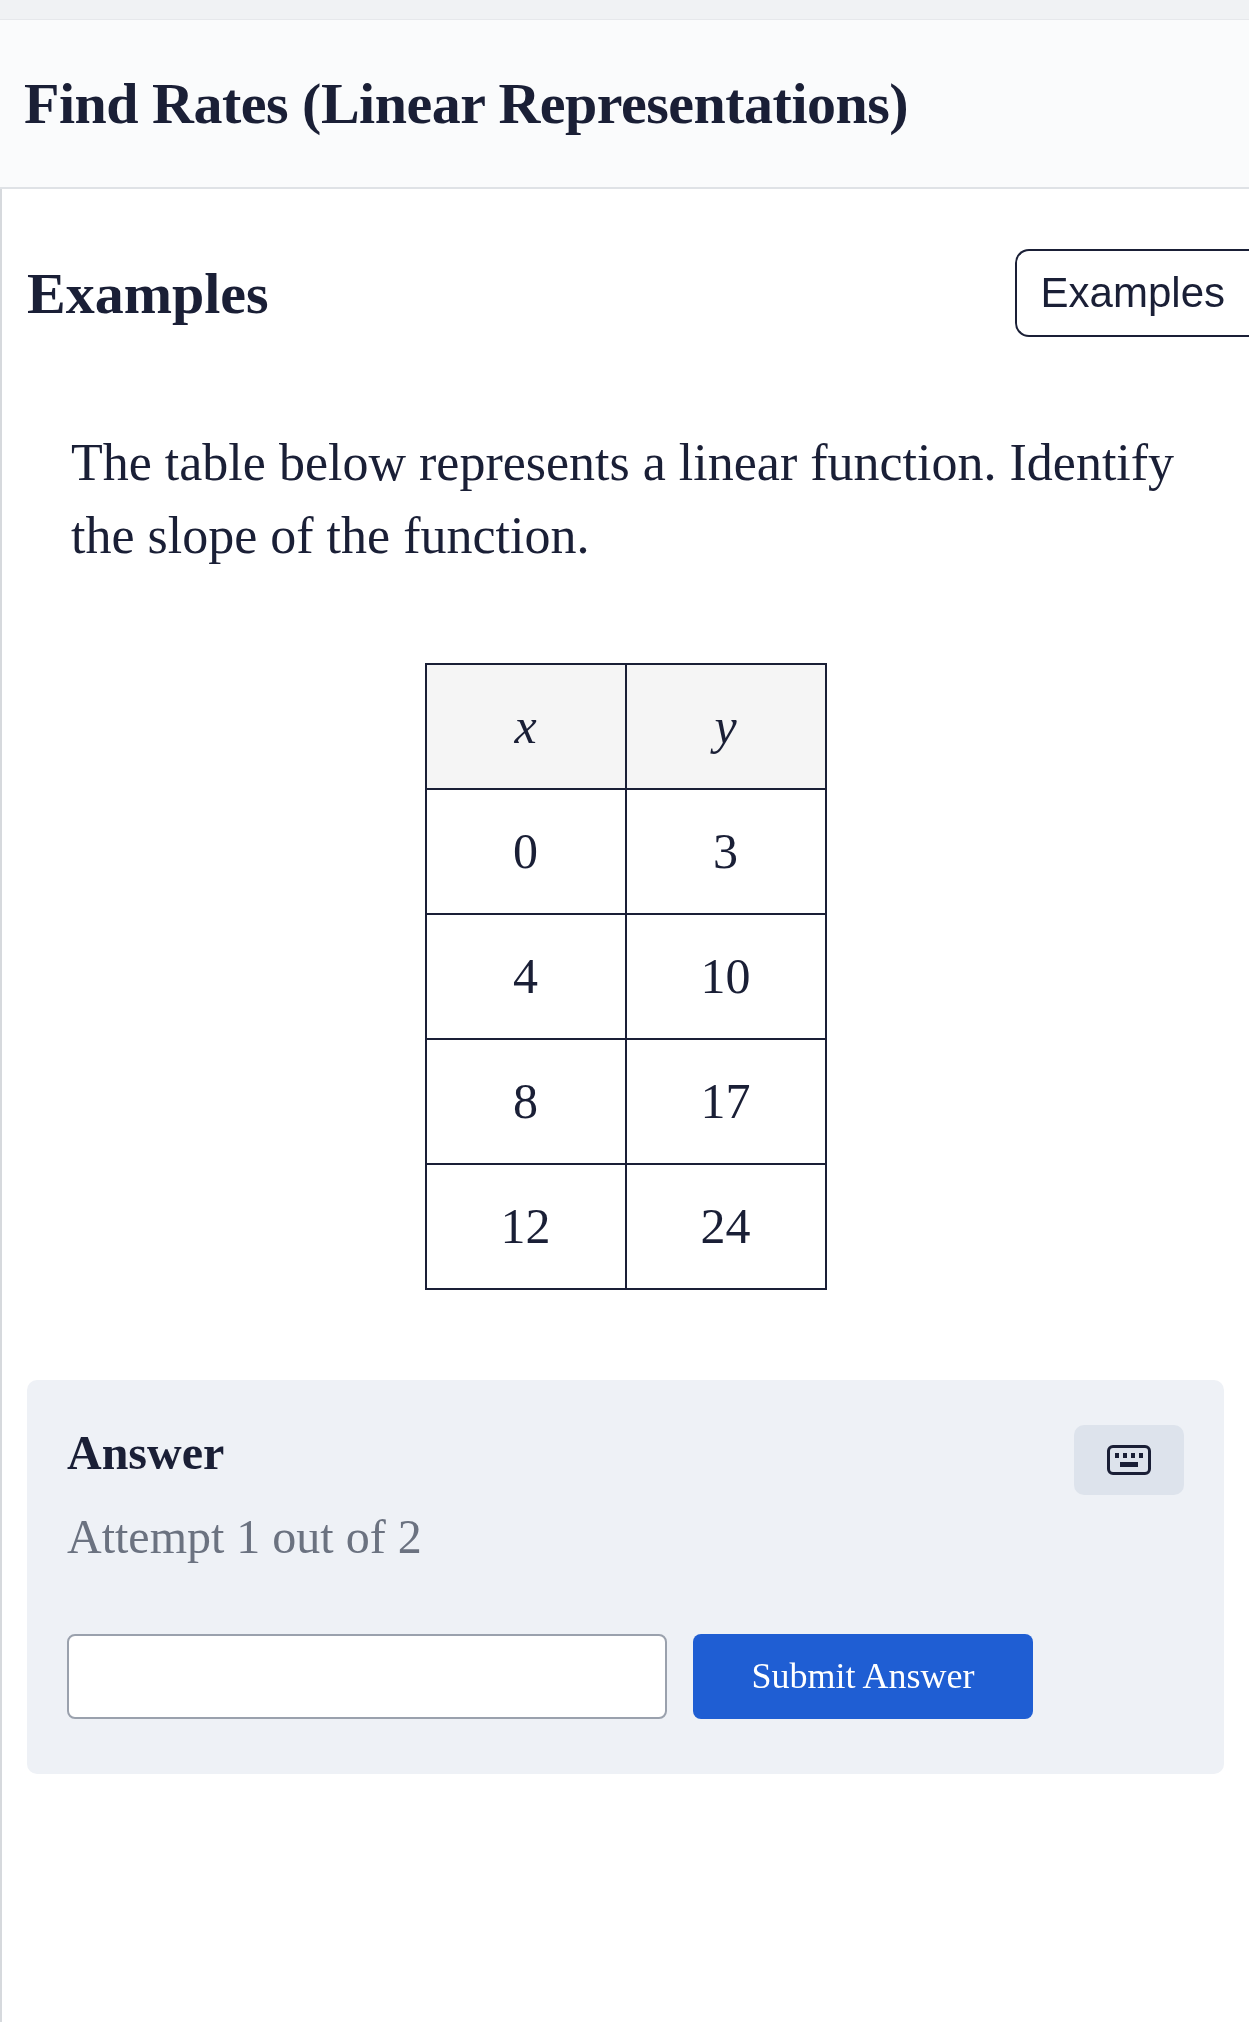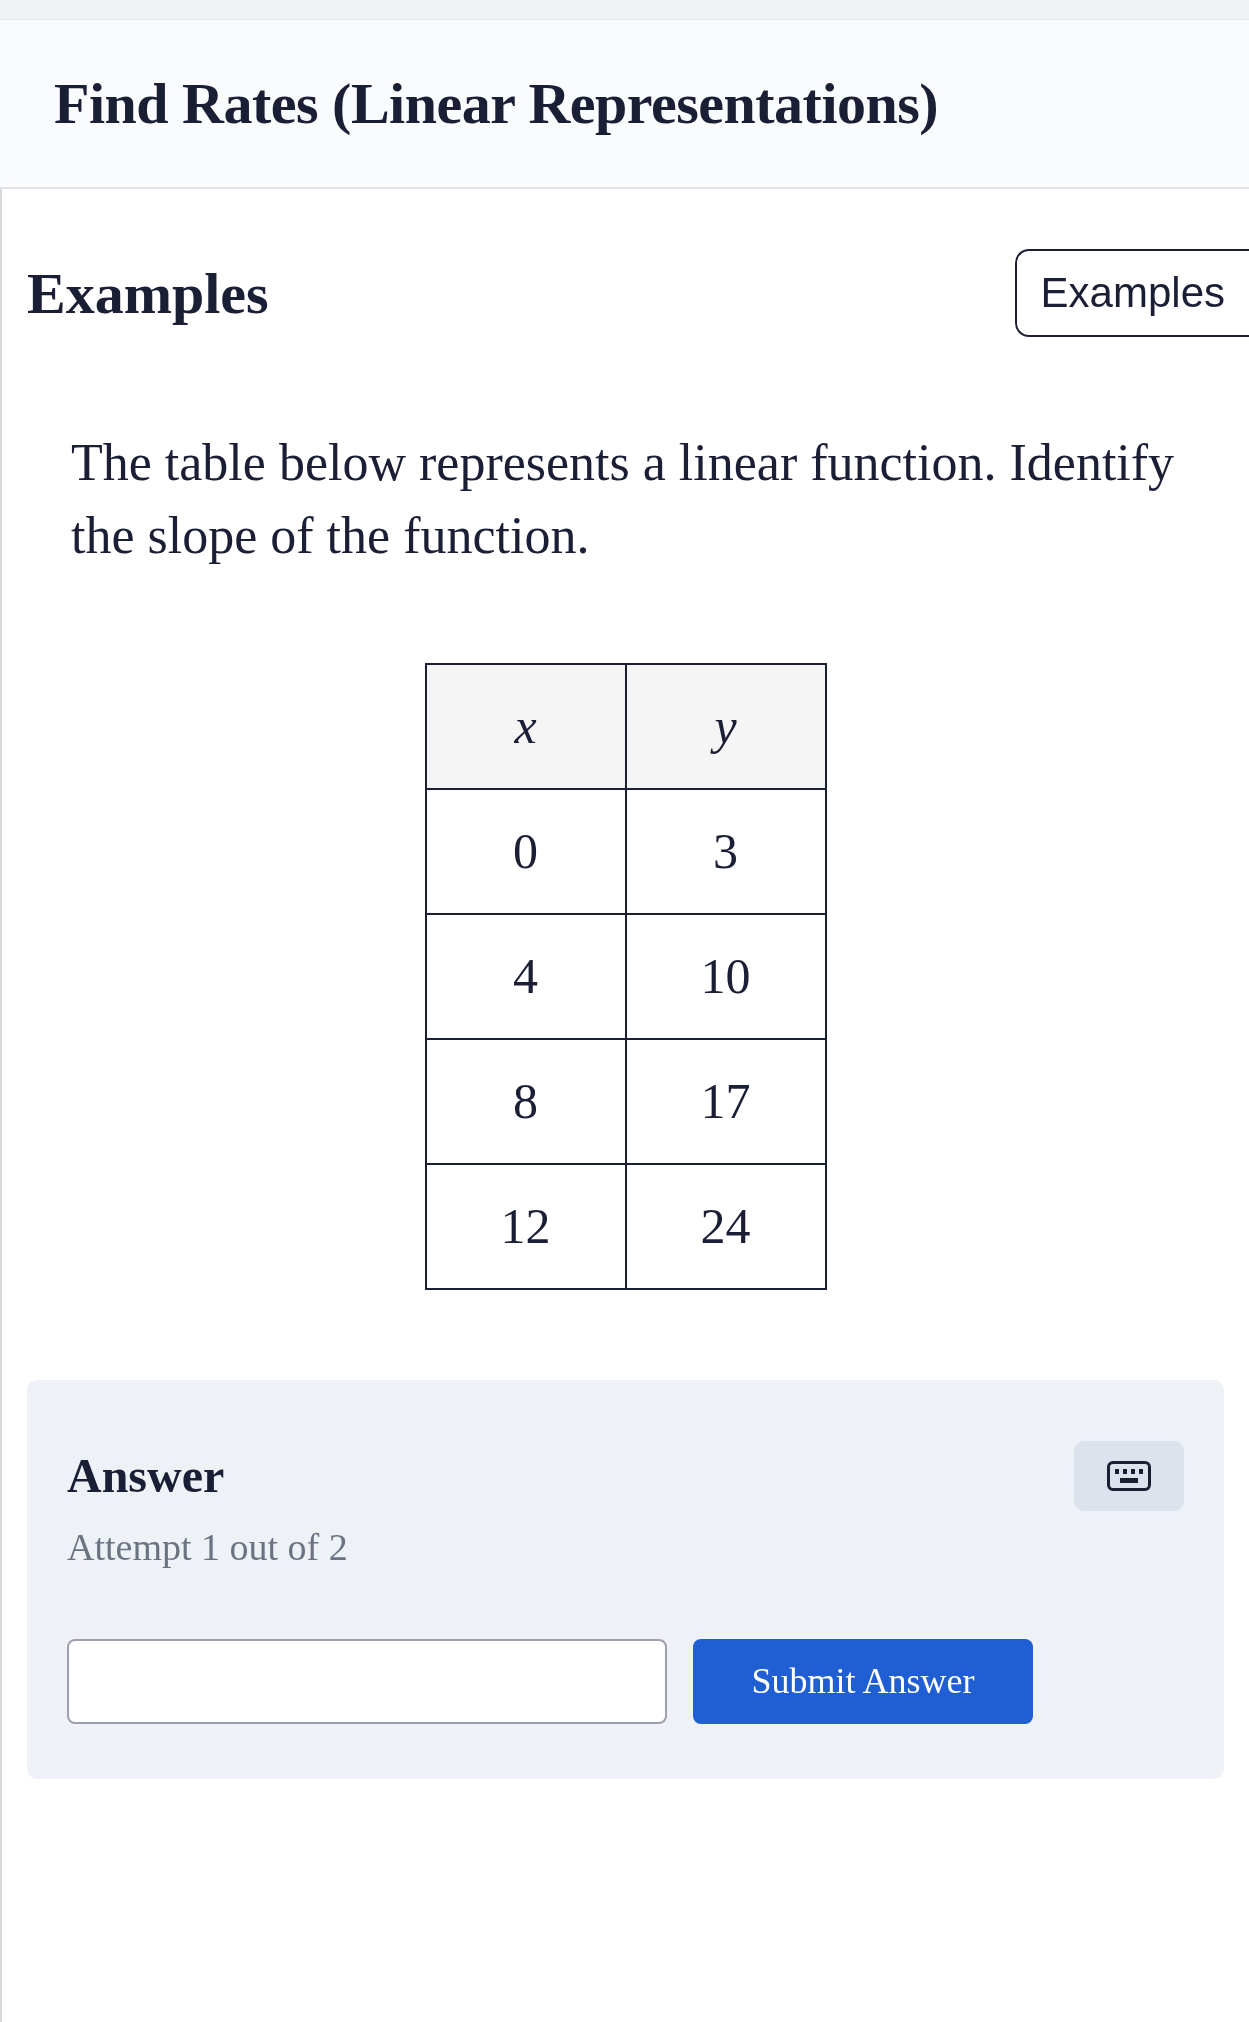--- a/index.html
+++ b/index.html
@@ -1,37 +1,37 @@
 <!DOCTYPE html>
 <html><head>
 <meta charset="utf-8">
 <style>
   * { box-sizing: border-box; margin: 0; padding: 0; }
   html, body { width: 1249px; background: #f5f6f7; font-family: Georgia, 'Times New Roman', serif; color: #1a1f36; }
   .topbar { height: 20px; background: #f0f2f4; border-bottom: 1px solid #e6e8eb; }
-  .title-wrap { padding: 50px 35px 50px 54px; background: #fafbfc; }
+  .title-wrap { padding: 50px 35px 50px 24px; background: #fafbfc; }
   .title { font-size: 58px; font-weight: 700; color: #1a1f36; letter-spacing: -0.5px; }
   .divider { height: 2px; background: #dfe2e6; }
   .content { background: #ffffff; border-left: 2px solid #d6d9dd; padding: 60px 25px 30px 25px; }
   .qrow { display: flex; align-items: center; justify-content: space-between; margin-bottom: 90px; }
   .qlabel { font-size: 58px; font-weight: 700; color: #1a1f36; font-family: Georgia, serif; }
   .examples-btn { font-family: -apple-system, 'Segoe UI', Arial, sans-serif; font-size: 42px; color: #1a1f36; background: #fff; border: 2px solid #1a1f36; border-radius: 14px; padding: 18px 24px; cursor: pointer; border-right: none; border-top-right-radius: 0; border-bottom-right-radius: 0; margin-right: -25px; }
   .prompt { font-size: 52px; line-height: 1.4; color: #1a1f36; margin-bottom: 90px; font-family: Georgia, serif; margin-left: 44px; }
   .tbl-wrap { display: flex; justify-content: center; margin-bottom: 90px; }
   table.data { border-collapse: collapse; }
   table.data th, table.data td { border: 2px solid #1a1f36; width: 200px; height: 125px; text-align: center; font-size: 50px; font-family: Georgia, serif; }
   table.data th { background: #f5f5f5; font-style: italic; font-weight: 400; font-family: 'Times New Roman', serif; }
   .answer-box { background: #eef1f6; border-radius: 10px; padding: 45px 40px 55px 40px; }
-  .ans-row { display: flex; justify-content: space-between; align-items: center; margin-bottom: 14px; margin-top: 16px; }
+  .ans-row { display: flex; justify-content: space-between; align-items: flex-start; margin-bottom: 14px; }
   .ans-label { font-size: 48px; font-weight: 700; font-family: Georgia, serif; color: #1a1f36; }
   .kbd-btn { width: 110px; height: 70px; background: #dde3ec; border: none; border-radius: 10px; display: flex; align-items: center; justify-content: center; cursor: pointer; }
   .kbd-icon { width: 44px; height: 30px; border: 3px solid #1a1f36; border-radius: 6px; position: relative; }
   .kbd-icon::before { content: ""; position: absolute; top: 5px; left: 5px; right: 5px; height: 5px; background: repeating-linear-gradient(to right, #1a1f36 0 4px, transparent 4px 8px); }
   .kbd-icon::after { content: ""; position: absolute; bottom: 5px; left: 10px; right: 10px; height: 5px; background: #1a1f36; }
-  .attempt { font-size: 38px; color: #6b7280; font-family: Georgia, serif; margin-bottom: 70px; }
+  .attempt { font-size: 48px; color: #6b7280; font-family: Georgia, serif; margin-bottom: 70px; }
   .submit-row { display: flex; gap: 26px; align-items: flex-end; }
   .ans-input { flex: 0 0 600px; height: 85px; border: 2px solid #9aa1ad; border-radius: 8px; background: #fff; font-size: 36px; padding: 0 18px; font-family: Georgia, serif; }
   .submit-btn { flex: 0 0 340px; height: 85px; background: #1f5ed3; color: #fff; border: none; border-radius: 8px; font-size: 36px; font-family: Georgia, serif; cursor: pointer; }
   .below { height: 630px; background: #ffffff; border-left: 2px solid #d6d9dd; }
 </style>
 </head>
 <body>
 
 <div class="topbar"></div>
 

